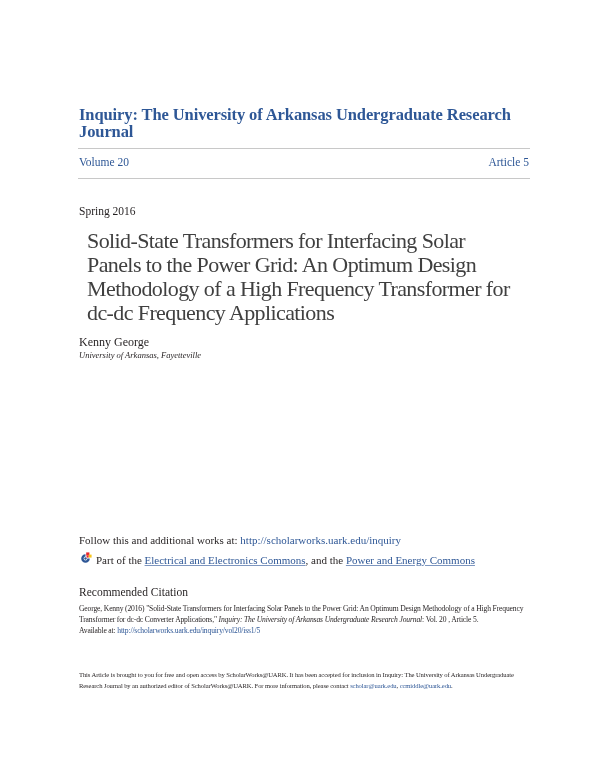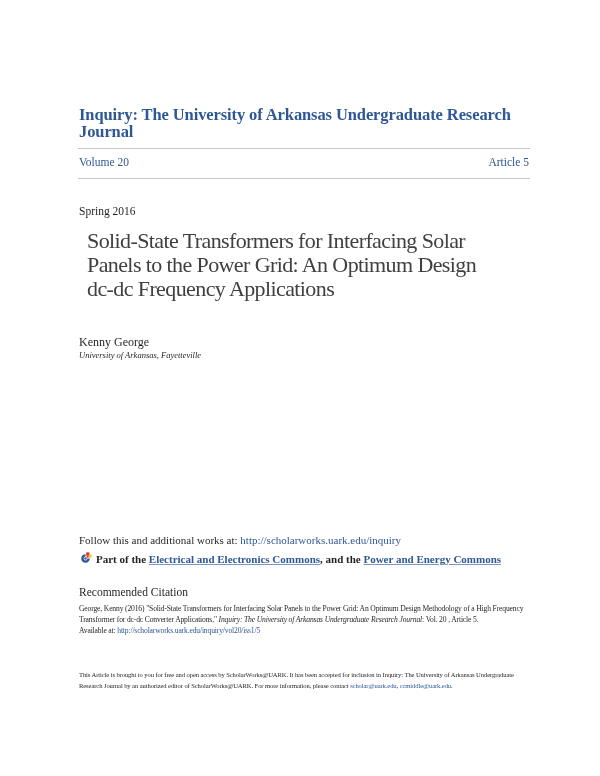--- a/index.html
+++ b/index.html
@@ -75,22 +75,21 @@
       font-size: 11px;
       color: #231f20;
       white-space: nowrap;
     }
     .part-line {
       left: 79px; top: 553px;
       font-size: 11px;
       color: #231f20;
       white-space: nowrap;
       display: flex;
-      align-items: flex-start;
-      font-weight: bold;
+      align-items: flex-end;
     }
     a.link {
       color: #2e5796;
       text-decoration: none;
     }
     a.link.ul {
       text-decoration: underline;
       text-decoration-color: #7d96c0;
     }
     .network-icon {
@@ -134,20 +133,21 @@
     <span>Volume 20</span>
     <span>Article 5</span>
   </div>
   <div class="abs rule rule-2"></div>
 
   <div class="abs pub-date">Spring 2016</div>
 
   <div class="abs article-title">
     <div>Solid-State Transformers for Interfacing Solar</div>
     <div>Panels to the Power Grid: An Optimum Design</div>
+    <div>Methodology of a High Frequency Transformer for</div>
     <div>dc-dc Frequency Applications</div>
   </div>
 
   <div class="abs author">Kenny George</div>
   <div class="abs affiliation">University of Arkansas, Fayetteville</div>
 
   <div class="abs follow-line">
     <span>Follow this and additional works at: </span><a class="link">http://scholarworks.uark.edu/inquiry</a>
   </div>
 

